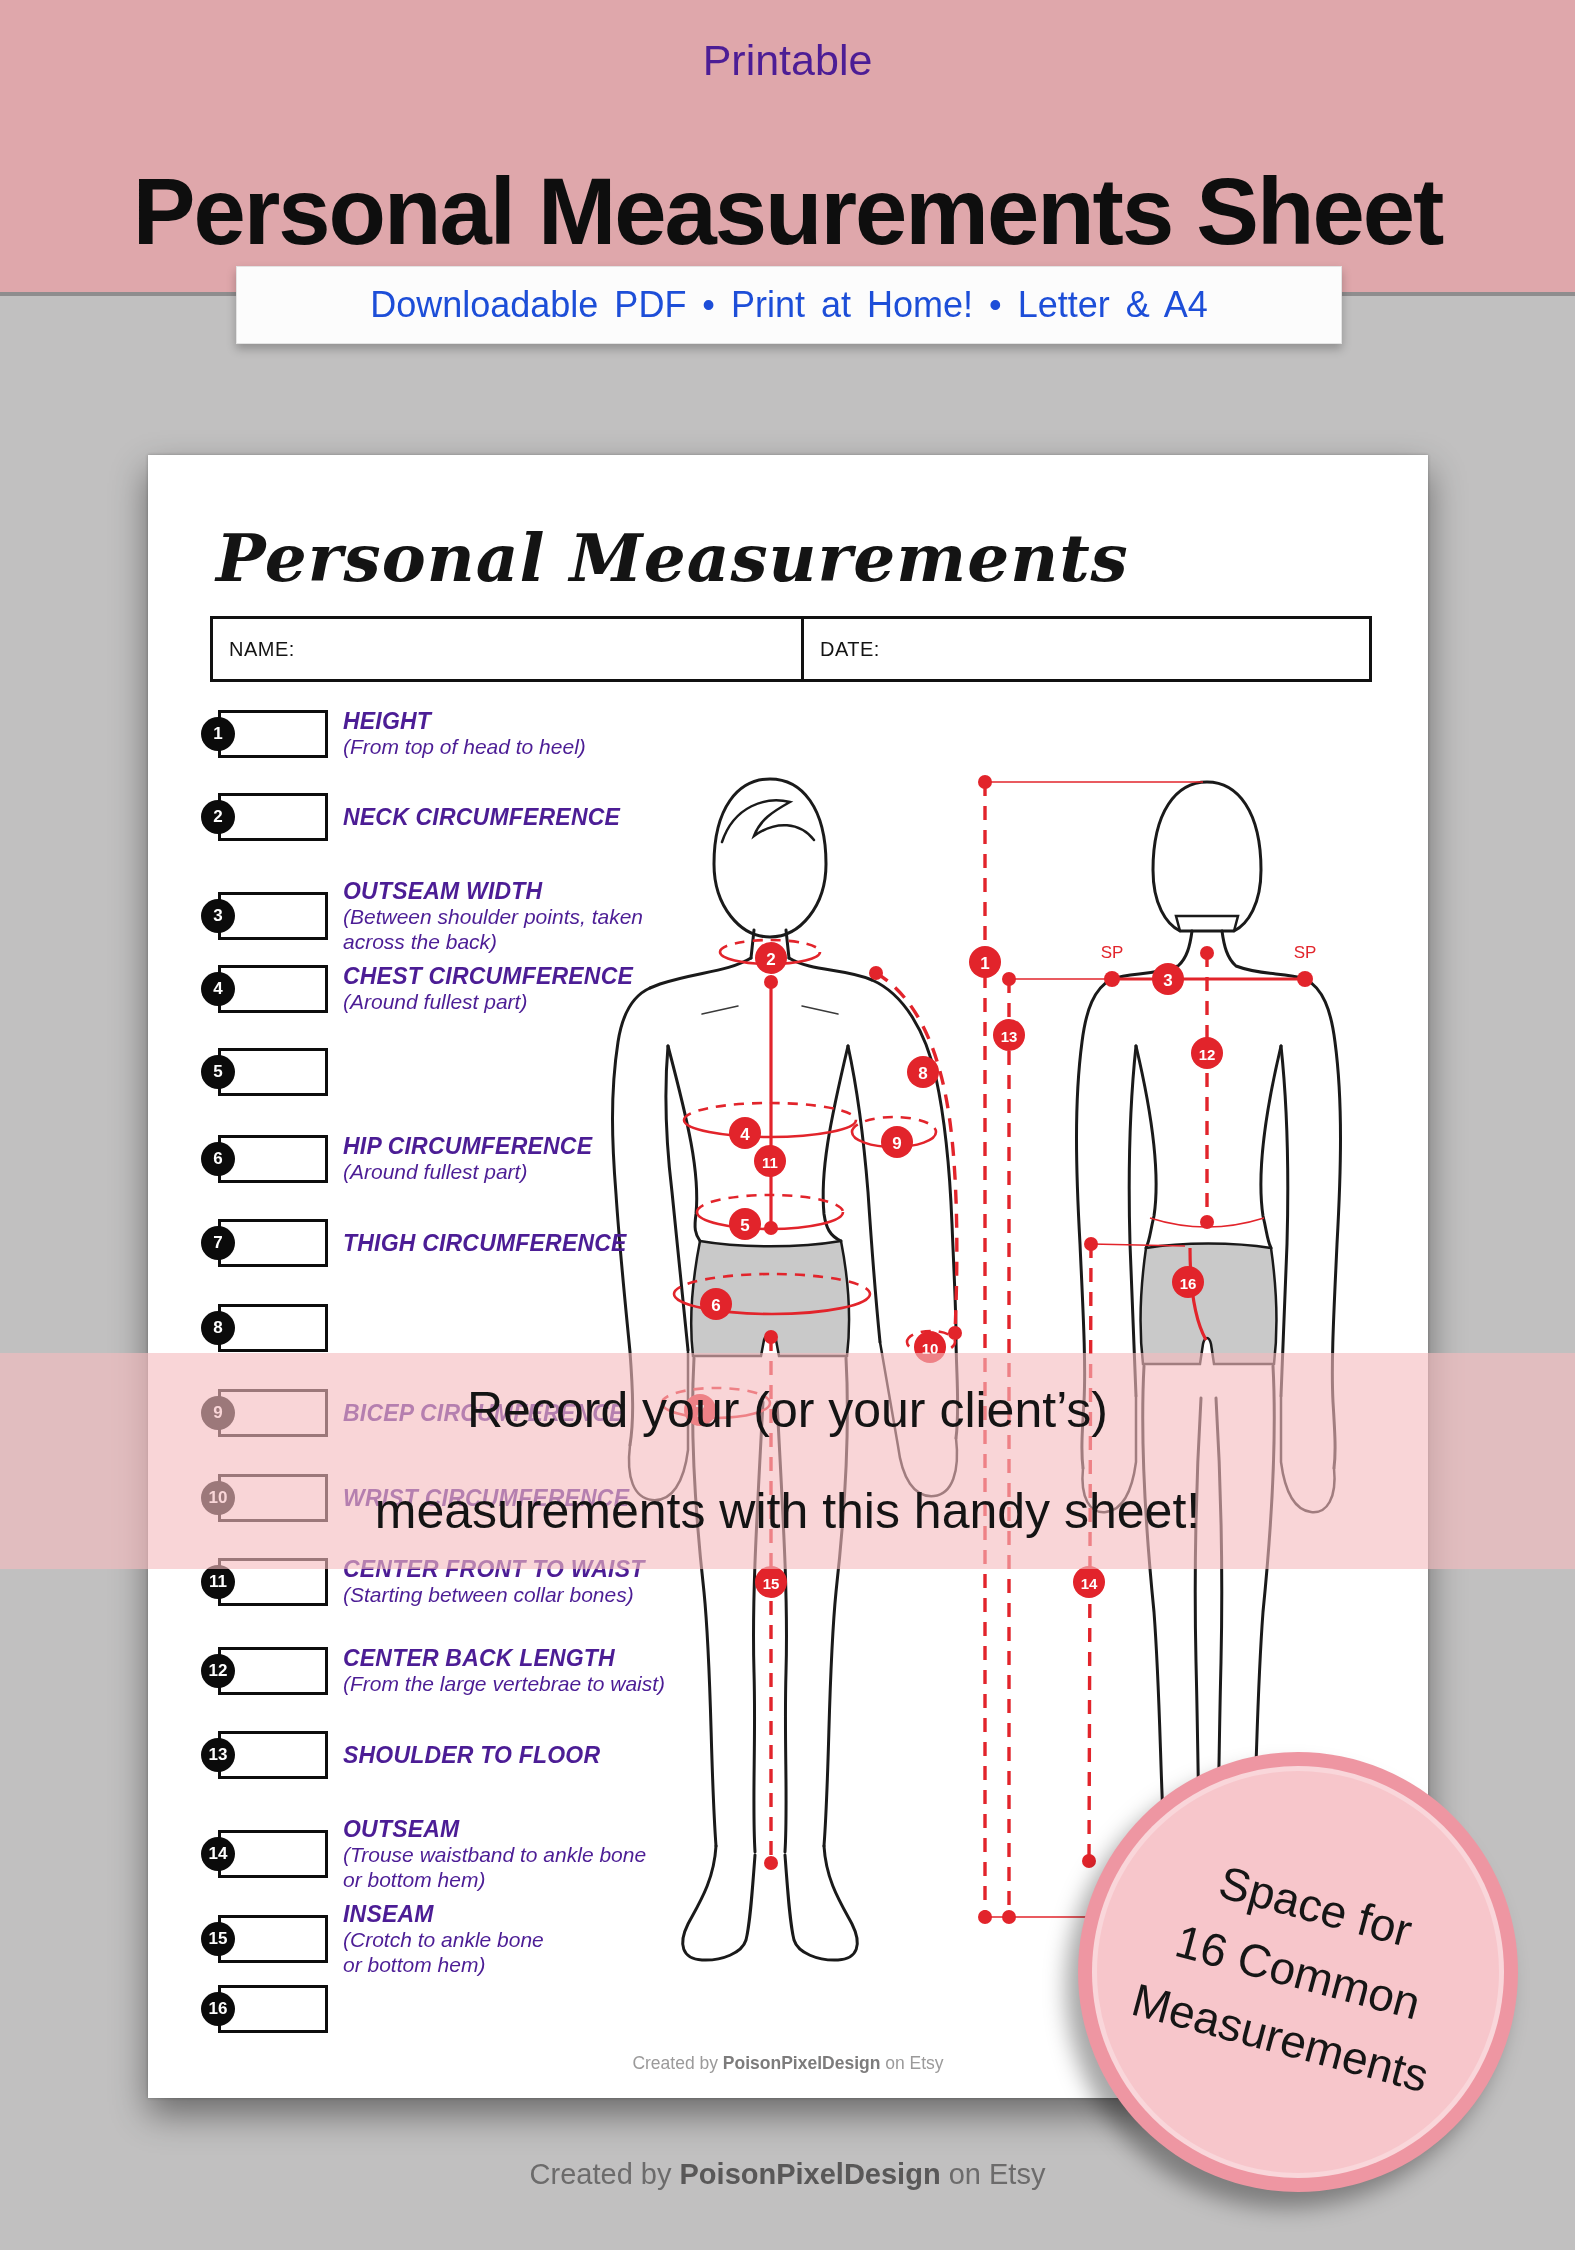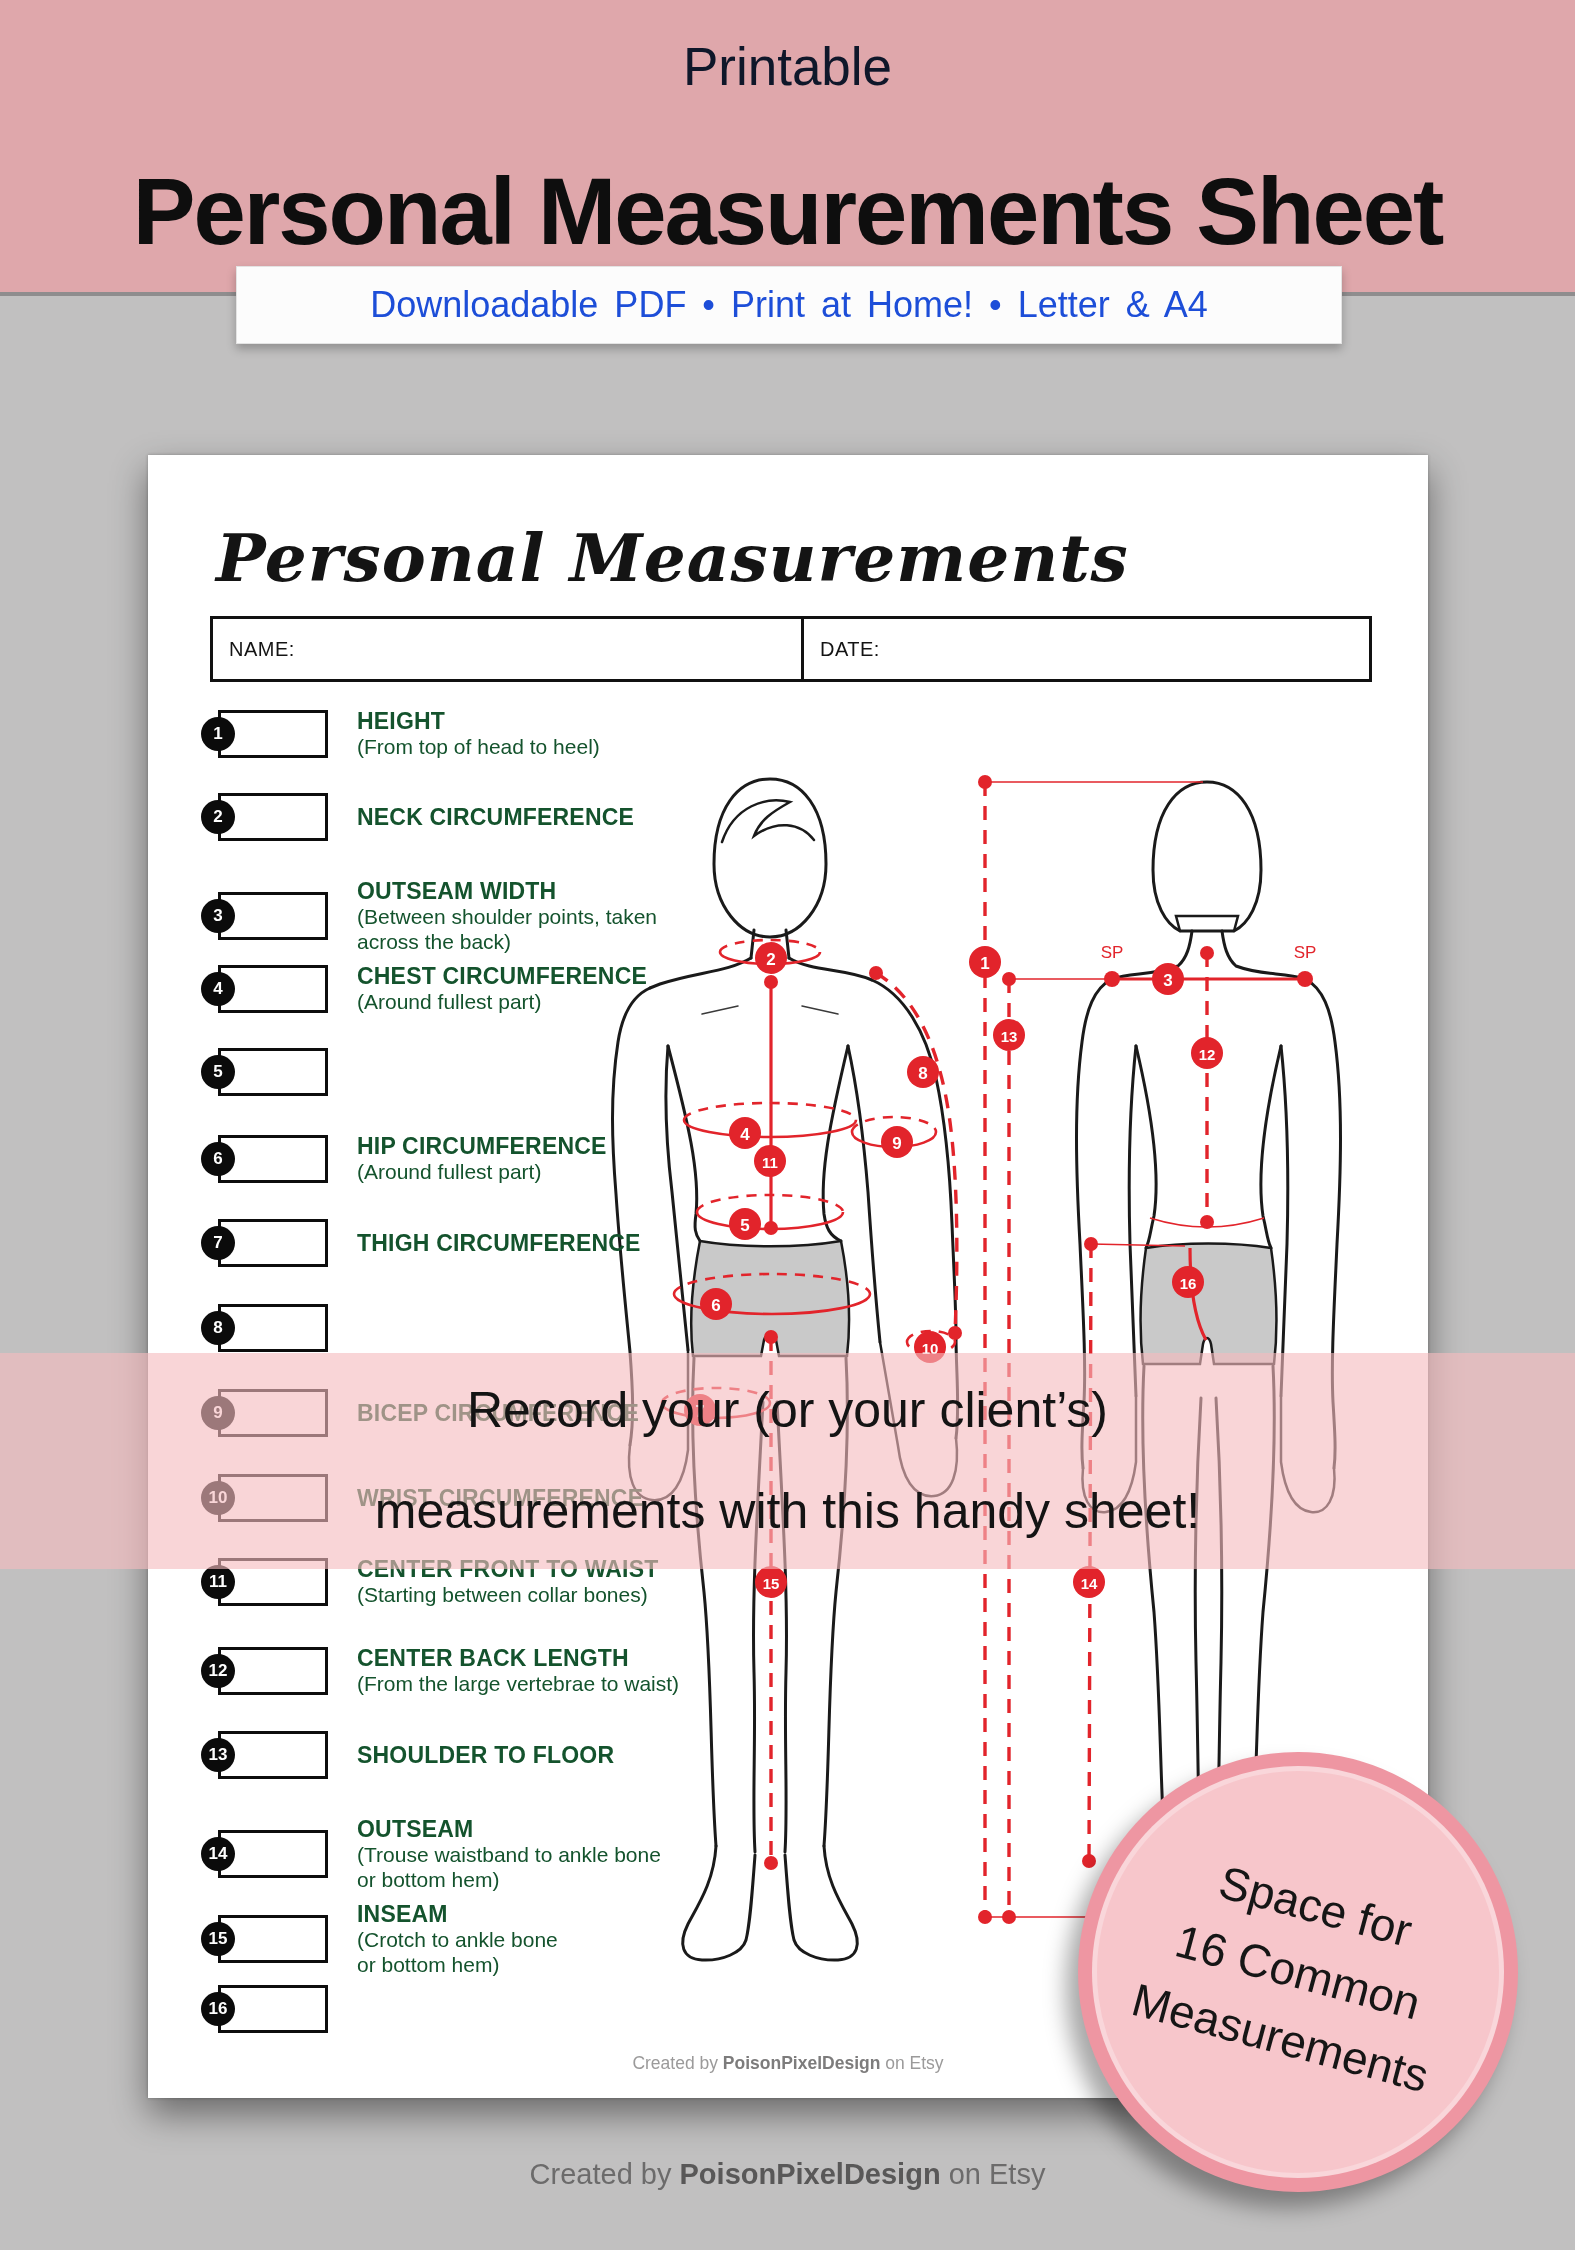--- a/index.html
+++ b/index.html
@@ -4,21 +4,21 @@
 <style>
   html,body{margin:0;padding:0;}
   body{width:1575px;height:2250px;position:relative;overflow:hidden;
        font-family:"Liberation Sans",sans-serif;background:#c1c0c0;}
   .stage{position:absolute;inset:0;background:#c1c0c0;}
 
   
   .top-band{position:absolute;left:0;top:0;width:1575px;height:292px;
             background:#dfa7ab;border-bottom:4px solid #8f8d8e;z-index:3;}
   .kicker{position:absolute;left:0;top:36px;width:100%;text-align:center;
-          font-size:53px;color:#0f172a;letter-spacing:0;}
+          font-size:43px;color:#4c1d95;letter-spacing:0;}
   .main-title{position:absolute;left:0;top:158px;width:100%;text-align:center;
           font-size:94px;font-weight:bold;color:#0e0e0e;letter-spacing:-2px;}
 
   
   .pill-banner{position:absolute;left:236px;top:266px;width:1104px;height:76px;
           background:#fcfcfc;border:1px solid #e3e3e3;z-index:4;
           box-shadow:0 5px 9px rgba(0,0,0,.25);
           display:flex;align-items:center;justify-content:center;
           font-size:36px;color:#1d4ed8;word-spacing:6px;}
 
@@ -39,21 +39,21 @@
   .nd-cell.first{border-right:3px solid #111;flex:0 0 572px;}
 
   
   .m-row{position:absolute;left:53px;display:flex;align-items:center;}
   .m-boxwrap{position:relative;width:127px;height:48px;flex:0 0 127px;}
   .m-box{position:absolute;left:17px;top:0;width:104px;height:42px;
          border:3px solid #0d0d0d;background:#fff;}
   .m-circle{position:absolute;left:0;top:7px;width:34px;height:34px;border-radius:50%;
          background:#0b0b0b;color:#fff;display:flex;align-items:center;justify-content:center;
          font-size:17px;font-weight:bold;}
-  .m-text{margin-left:29px;width:370px;color:#14532d;}
+  .m-text{margin-left:15px;width:370px;color:#4c1d95;font-style:italic;}
   .m-title{font-size:23px;font-weight:bold;line-height:26px;letter-spacing:.2px;}
   .m-sub{font-size:21px;line-height:25px;white-space:pre-line;}
   .m-row.inline .m-title,.m-row.inline .m-sub{display:inline;}
   .m-row.inline .m-sub{white-space:pre-line;}
 
   .sheet-credit{position:absolute;left:0;top:1598px;width:100%;text-align:center;
          font-size:17.5px;color:#9b9a9a;}
   .sheet-credit b{color:#7d7c7c;}
 
   

